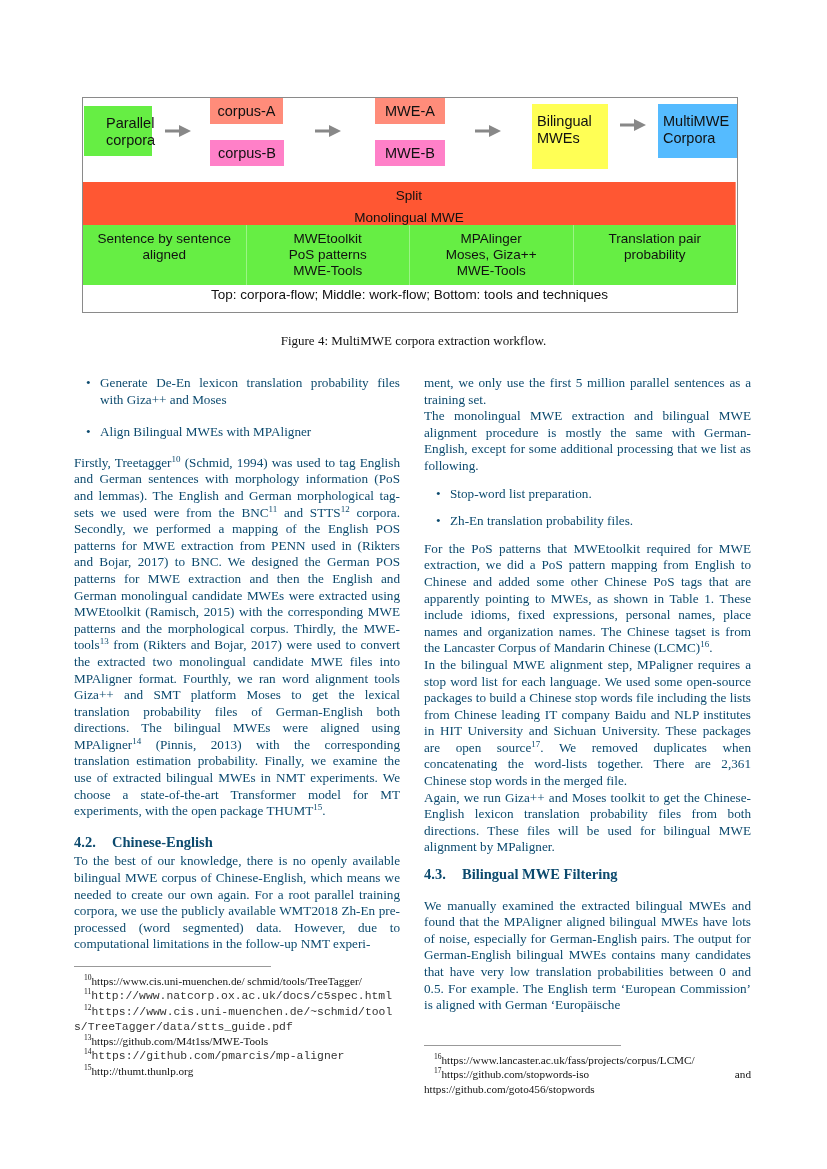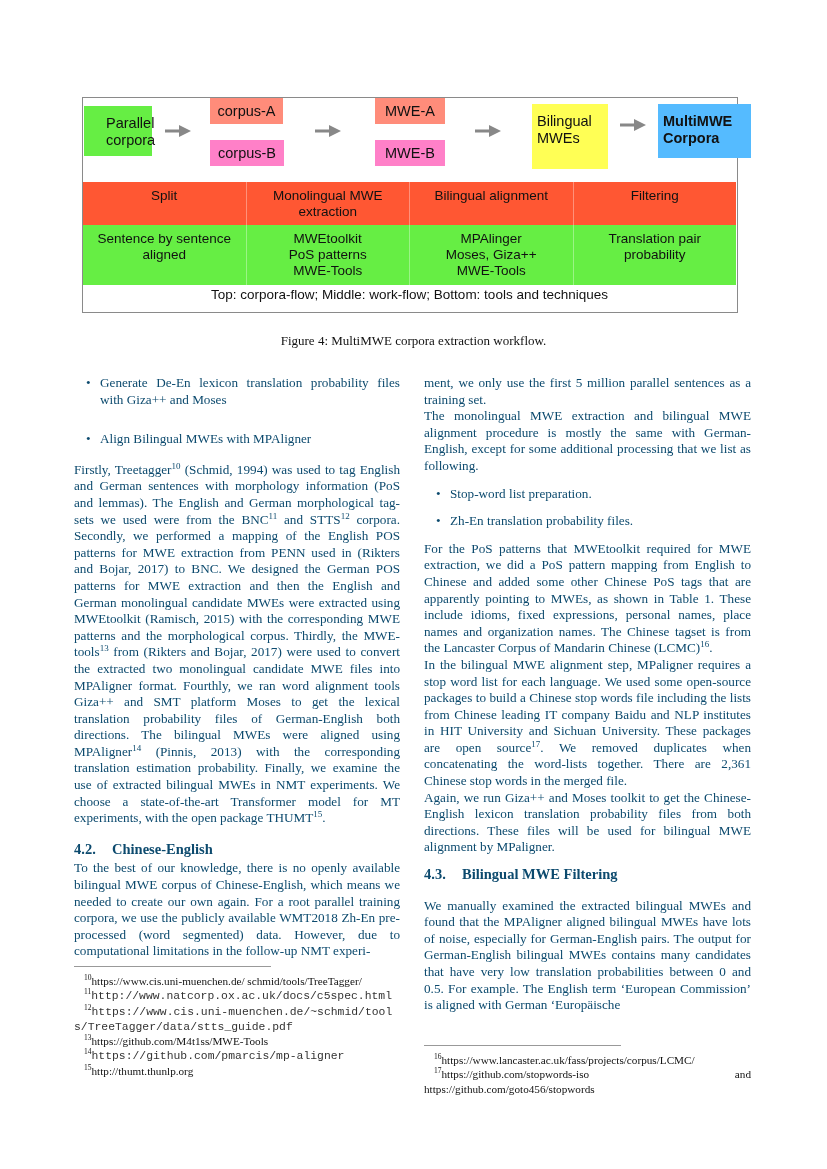--- a/index.html
+++ b/index.html
@@ -13,21 +13,21 @@
   .fbox.center { display: flex; align-items: center; justify-content: center; text-align: center; }
   .fbox.topleft { padding: 9px 5px 0 5px; white-space: pre-line; }
   .arrow { position: absolute; width: 26px; height: 12px; }
   .arrow svg { display: block; }
 
   .flowrow { position: absolute; left: 0; width: 653px; display: flex; }
   .flowcell { flex: 1; display: flex; align-items: flex-start; justify-content: center; text-align: center;
     font-family: "Liberation Sans", "DejaVu Sans", sans-serif; font-size: 13.5px; line-height: 16px;
     color: #111; white-space: pre-line; border-right: 1px solid rgba(255,255,255,0.35); box-sizing: border-box; padding-top: 6px; }
   .flowcell:last-child { border-right: none; }
-  #work-row { top: 84px; height: 43px; background: #ff5733; }
+  #work-row { top: 84px; height: 43px; background: #ff5733; flex-direction: column; }
   #tools-row { top: 127px; height: 60px; background: #66ee44; }
   #legend-row { position: absolute; left: 0; top: 189px; width: 653px; text-align: center;
     font-family: "Liberation Sans", "DejaVu Sans", sans-serif; font-size: 13.5px; color: #111; }
 
   #fig-caption { position: absolute; left: 0; width: 827px; top: 333px; text-align: center;
     font-family: "Liberation Serif", "DejaVu Serif", serif; font-size: 13px; }
 
   
   .col { position: absolute; font-family: "Liberation Serif", "DejaVu Serif", serif;
     font-size: 13.2px; line-height: 16.6px; color: #0c4a6e; text-align: justify; }
@@ -88,21 +88,21 @@
   <div class="fbox topleft" style="left:449px; top:6px; width:76px; height:65px; background:#ffff55;">Bilingual
 MWEs</div>
 
   <div class="arrow" style="left:537px; top:21px;">
     <svg width="26" height="12" viewBox="0 0 26 12">
         <rect x="0" y="4.5" width="15" height="3" fill="#888"></rect>
         <polygon points="14,0 26,6 14,12" fill="#888"></polygon>
       </svg>
   </div>
 
-  <div class="fbox topleft" style="left:575px; top:6px; width:93px; height:54px; background:#55bbff;font-weight:bold;">MultiMWE
+  <div class="fbox topleft" style="left:575px; top:6px; width:79px; height:54px; background:#55bbff;">MultiMWE
 Corpora</div>
 
   <div id="work-row" class="flowrow">
     <div class="flowcell">Split</div>
     <div class="flowcell">Monolingual MWE
 extraction</div>
     <div class="flowcell">Bilingual alignment</div>
     <div class="flowcell">Filtering</div>
   </div>
 
@@ -120,21 +120,21 @@
   </div>
 
   <div id="legend-row">Top: corpora-flow; Middle: work-flow; Bottom: tools and techniques</div>
 </div>
 
 <div id="fig-caption">Figure 4: MultiMWE corpora extraction workflow.</div>
 
 <div id="left-col" class="col">
   <ul class="bullets" style="margin-bottom:14px;">
     <li>Generate De-En lexicon translation probability files with Giza++ and Moses</li>
-    <li style="margin-top:23px;">Align Bilingual MWEs with MPAligner</li>
+    <li style="margin-top:16px;">Align Bilingual MWEs with MPAligner</li>
   </ul>
   <p><span>Firstly, Treetagger</span><sup>10</sup><span> (Schmid, 1994) was used to tag English and German sentences with morphology information (PoS and lemmas). The English and German morphological tag-sets we used were from the BNC</span><sup>11</sup><span> and STTS</span><sup>12</sup><span> corpora. Secondly, we performed a mapping of the English POS patterns for MWE extraction from PENN used in (Rikters and Bojar, 2017) to BNC. We designed the German POS patterns for MWE extraction and then the English and German monolingual candidate MWEs were extracted using MWEtoolkit (Ramisch, 2015) with the corresponding MWE patterns and the morphological corpus. Thirdly, the MWE-tools</span><sup>13</sup><span> from (Rikters and Bojar, 2017) were used to convert the extracted two monolingual candidate MWE files into MPAligner format. Fourthly, we ran word alignment tools Giza++ and SMT platform Moses to get the lexical translation probability files of German-English both directions. The bilingual MWEs were aligned using MPAligner</span><sup>14</sup><span> (Pinnis, 2013) with the corresponding translation estimation probability. Finally, we examine the use of extracted bilingual MWEs in NMT experiments. We choose a state-of-the-art Transformer model for MT experiments, with the open package THUMT</span><sup>15</sup><span>.</span></p>
   <h3 style="margin-top:14px; margin-bottom:3px;"><span class="num">4.2.</span><span>Chinese-English</span></h3>
   <p>To the best of our knowledge, there is no openly available bilingual MWE corpus of Chinese-English, which means we needed to create our own again.  For a root parallel training corpora, we use the publicly available WMT2018 Zh-En pre-processed (word segmented) data. However, due to computational limitations in the follow-up NMT experi-</p>
 </div>
 
 <div id="left-fn" class="footnotes">
   <div class="rule"></div>
   <div class="fn"><sup>10</sup><span>https://www.cis.uni-muenchen.de/ schmid/tools/TreeTagger/</span></div>
   <div class="fn" style="padding-left:0;"><span style="padding-left:10px;"><sup>11</sup></span><span class="m" style="word-break:break-all;">http://www.natcorp.ox.ac.uk/docs/c5spec.html</span></div>

